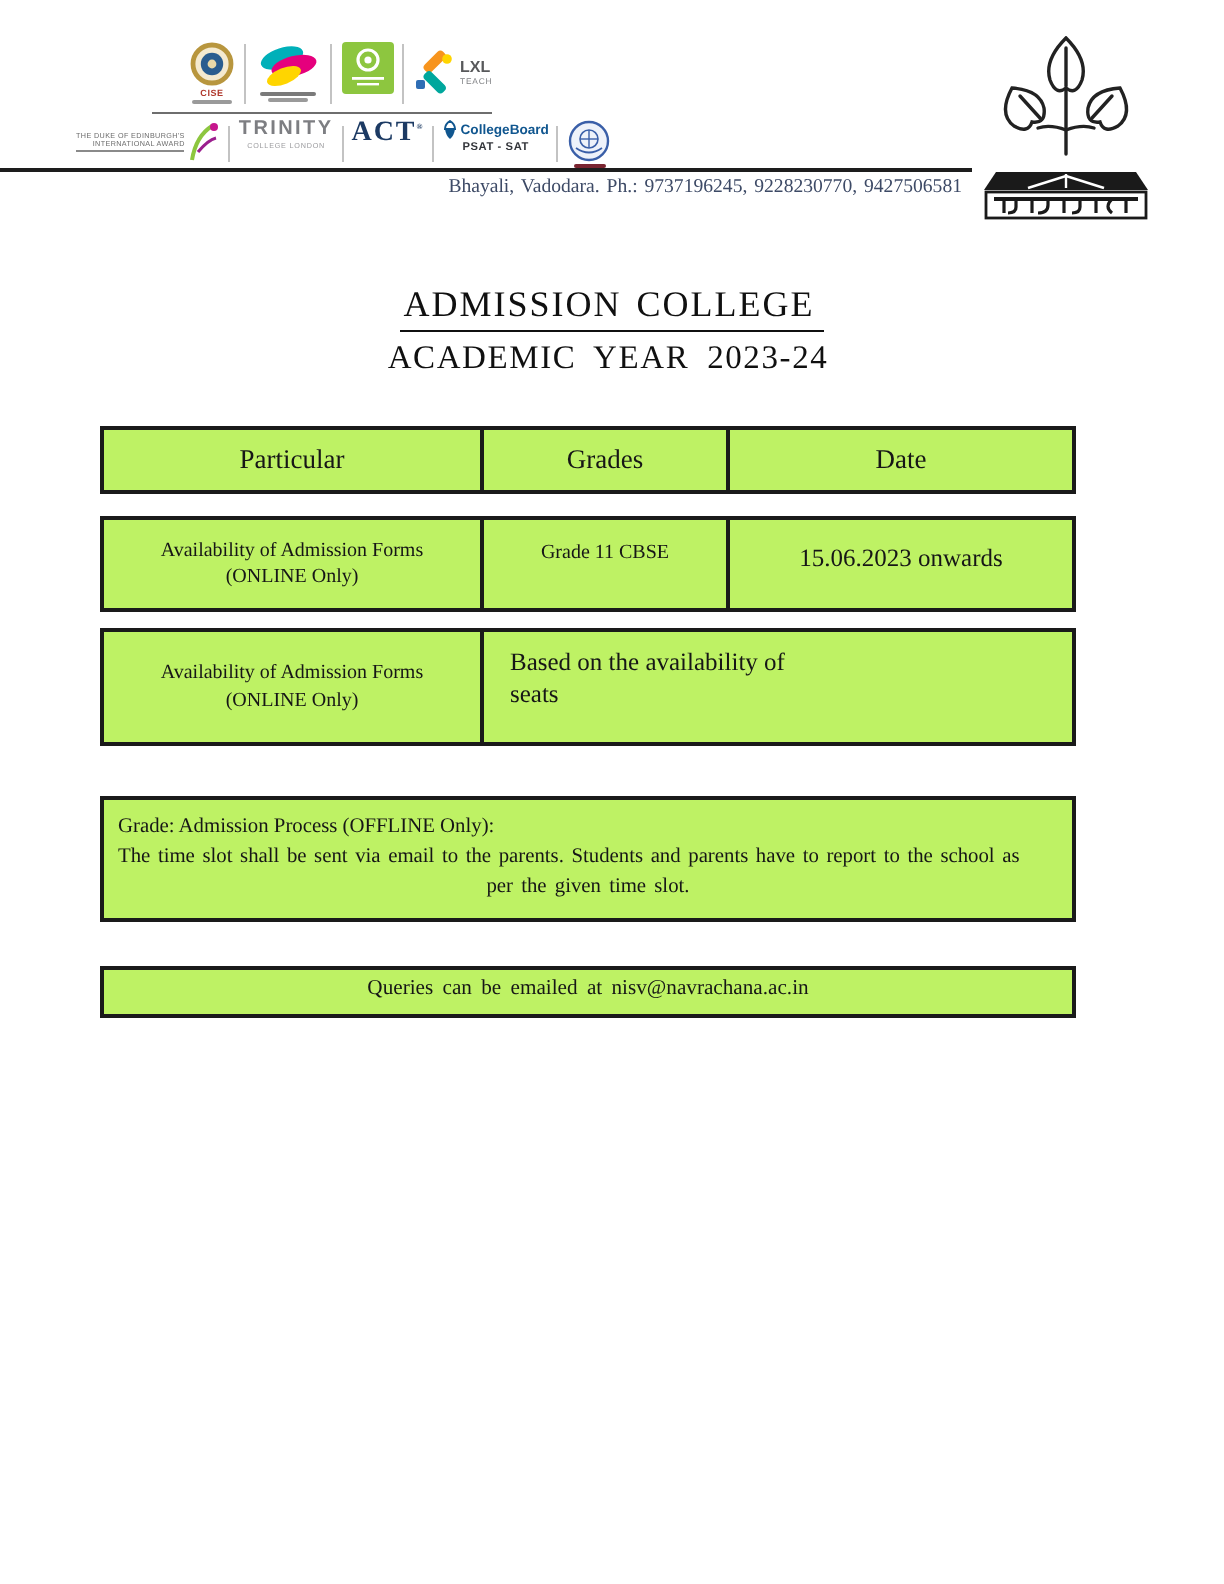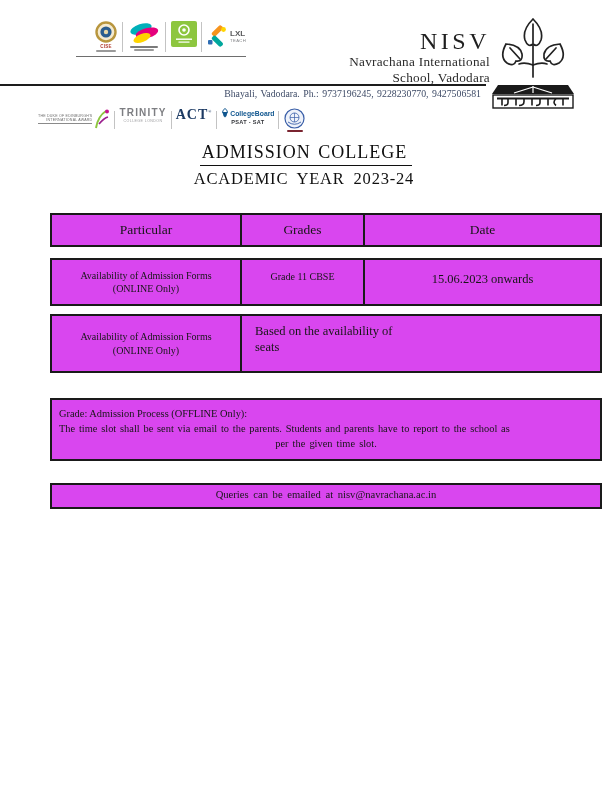--- a/index.html
+++ b/index.html
@@ -46,21 +46,21 @@
   .addr { font-size:9.8px; color:#3d4a66; text-align:right; word-spacing:1px; }
   .rule-mid { background:#6e6e6e; height:1px; }
   .rule-full { background:#1d1d1d; height:2px; }
 
   
   .title-main { width:612px; text-align:center; font-size:18px; letter-spacing:1px; word-spacing:2px; color:#101010; }
   .title-main span { display:inline-block; border-bottom:1.6px solid #101010; padding:0 5px 2px 2px; }
   .title-sub { width:608px; text-align:center; font-size:16.5px; letter-spacing:.8px; word-spacing:4px; color:#101010; }
 
   
-  .box { left:50px; width:552px; border:2px solid #1a1a1a; box-sizing:border-box; background:#d946ef; }
+  .box { left:50px; width:488px; border:2px solid #1a1a1a; box-sizing:border-box; background:#bef264; }
   .cols { display:flex; height:100%; }
   .col { box-sizing:border-box; }
   .col1 { width:190px; border-right:2px solid #1a1a1a; }
   .col2 { width:123px; border-right:2px solid #1a1a1a; }
   .col3 { flex:1; }
   .hcell { display:flex; align-items:center; justify-content:center; font-size:13.5px; }
   .cell-part { display:flex; flex-direction:column; align-items:center; justify-content:center; font-size:10px; line-height:1.35; text-align:center; }
   .cell-grade { text-align:center; font-size:10px; padding-top:11px; }
   .cell-date-c { text-align:center; font-size:12.5px; padding-top:12px; }
   .cell-date-l { font-size:12.5px; padding:8px 0 0 13px; width:150px; line-height:1.25; }
@@ -118,21 +118,21 @@
       </svg>
       <div>
         <div class="lxl-name">LXL</div>
         <div class="lxl-sub">TEACH</div>
       </div>
     </div>
   </div>
 
   <div class="abs rule-mid" style="left:76px; top:56px; width:170px;"></div>
 
-  <div class="abs logo-row" style="left:38px; top:60px;margin-top:48px;">
+  <div class="abs logo-row" style="left:38px; top:60px;">
     <div class="doe">
       <div class="doe-text">
         <div>THE DUKE OF EDINBURGH'S</div>
         <div class="u">INTERNATIONAL AWARD</div>
       </div>
       <svg width="16" height="22" viewBox="0 0 16 22">
         <path d="M2,20 Q4,8 12,3" fill="none" stroke="#8dc63f" stroke-width="2"></path>
         <path d="M5,16 Q10,10 14,9" fill="none" stroke="#9b1f8e" stroke-width="1.6"></path>
         <circle cx="13" cy="3.5" r="2" fill="#c6168d"></circle>
       </svg>
@@ -161,25 +161,20 @@
         <circle cx="10.5" cy="10.5" r="9.5" fill="#eef2fa" stroke="#3a5fa8" stroke-width="1.2"></circle>
         <circle cx="10.5" cy="9.5" r="4.5" fill="none" stroke="#3a5fa8" stroke-width=".8"></circle>
         <line x1="10.5" y1="5" x2="10.5" y2="14" stroke="#3a5fa8" stroke-width=".7"></line>
         <line x1="6" y1="9.5" x2="15" y2="9.5" stroke="#3a5fa8" stroke-width=".7"></line>
         <path d="M4,14 Q10.5,18.5 17,14" fill="none" stroke="#3a5fa8" stroke-width=".9"></path>
       </svg>
       <div class="tinybar" style="width:16px; background:#7a2430;"></div>
     </div>
   </div>
 
-  <div class="abs school-block" style="right:122px; top:29px;">
-    <div class="school-acronym">NISV</div>
-    <div class="school-name">Navrachana International</div>
-    <div class="school-name">School, Vadodara</div>
-  </div>
 
   <div class="abs" style="left:492px; top:18px; width:82px;">
     <svg width="82" height="62" viewBox="0 0 82 62">
       <g stroke="#222222" stroke-width="1.7" fill="none" stroke-linecap="round">
         <path d="M41,1 Q30,12 33,22 Q36,30 41,26 Q46,30 49,22 Q52,12 41,1 Z"></path>
         <line x1="41" y1="6" x2="41" y2="25"></line>
         <path d="M14,26 Q7,39 15,45 Q22,49 24,43 Q31,44 30,36 Q28,27 14,26 Z"></path>
         <line x1="18" y1="30" x2="28" y2="41"></line>
         <path d="M68,26 Q75,39 67,45 Q60,49 58,43 Q51,44 52,36 Q54,27 68,26 Z"></path>
         <line x1="64" y1="30" x2="54" y2="41"></line>

